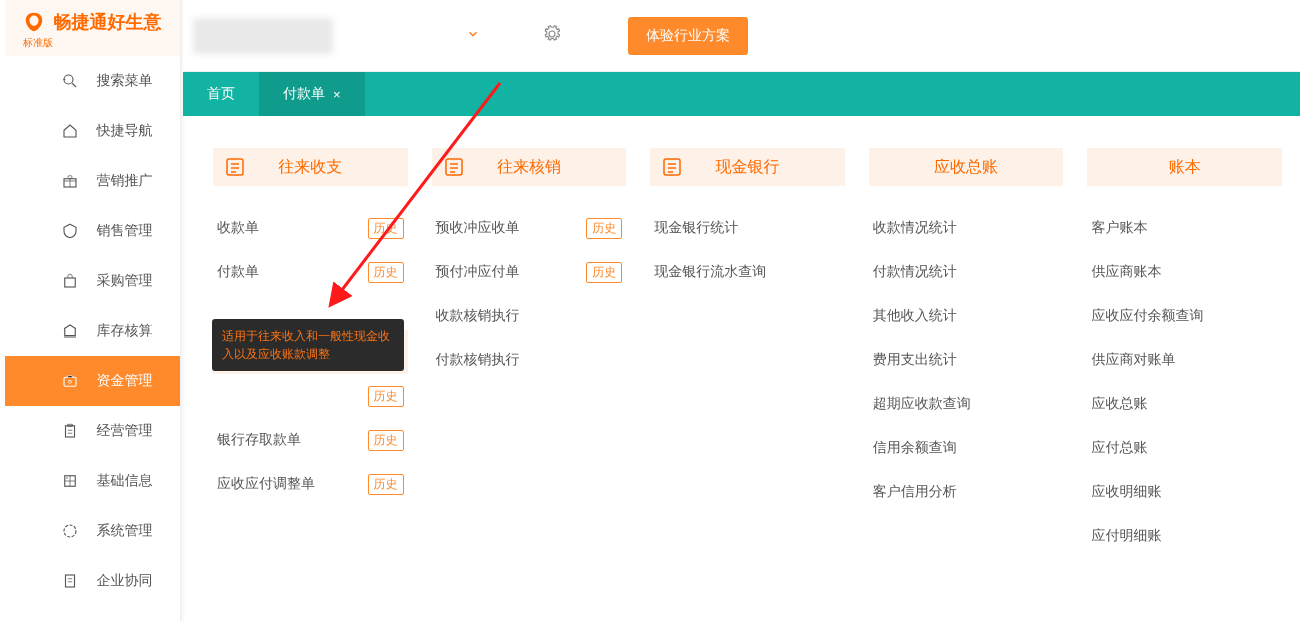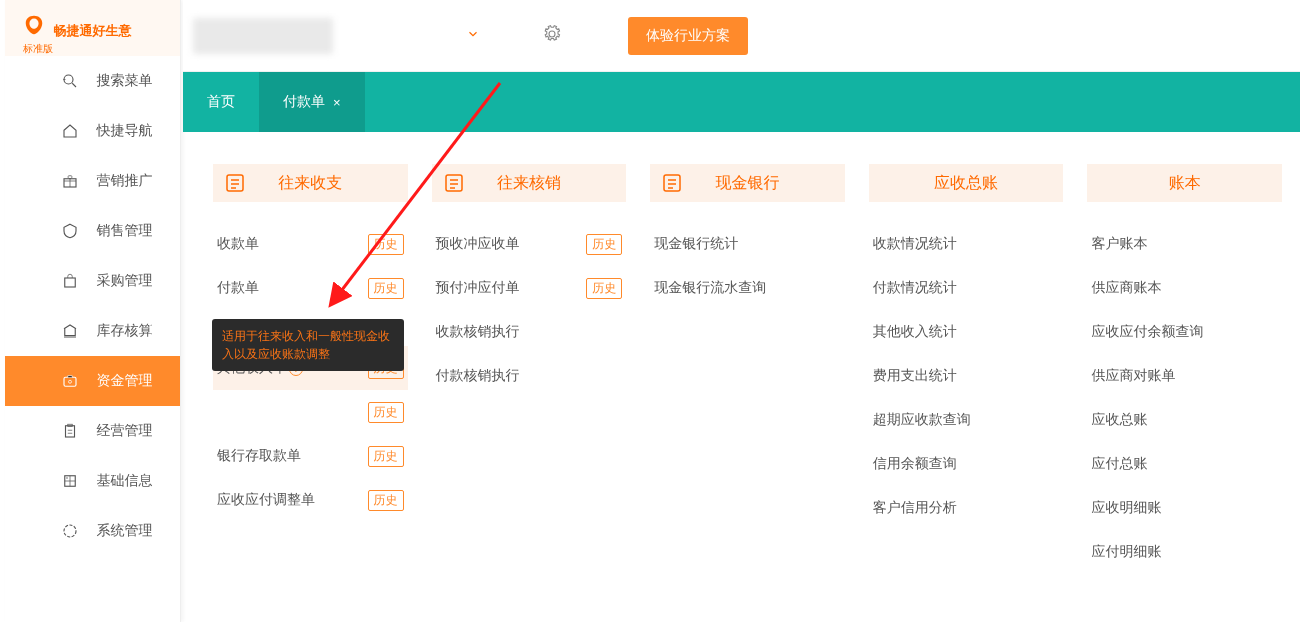--- a/index.html
+++ b/index.html
@@ -1,35 +1,35 @@
 <!DOCTYPE html>
 <html><head>
   <meta charset="utf-8">
   <style>
     * { margin: 0; padding: 0; box-sizing: border-box; font-family: "Microsoft YaHei", sans-serif; }
     body { width: 1300px; height: 622px; background: #fff; position: relative; overflow: hidden; }
 
     .sidebar { position: absolute; left: 5px; top: 0; width: 176px; height: 622px; background: #fff; border-right: 1px solid #eee; box-shadow: 2px 0 4px rgba(0,0,0,0.05); }
     .logo-area { height: 56px; padding: 10px 12px 0 18px; position: relative; background: #fff8f2; }
     .logo-icon { display: inline-block; width: 22px; height: 22px; vertical-align: middle; }
-    .logo-text { display: inline-block; vertical-align: middle; color: #ff6a00; font-size: 13px; font-weight: 600; margin-left: 4px; margin-top: 12px; }
+    .logo-text { display: inline-block; vertical-align: middle; color: #ff6a00; font-size: 18px; font-weight: 600; margin-left: 4px; }
     .logo-sub { color: #ff6a00; font-size: 10px; margin-top: 2px; }
 
     .side-item { height: 50px; display: flex; align-items: center; padding-left: 28px; cursor: pointer; color: #555; font-size: 14px; justify-content: center; }
     .side-item.active { background: #ff8a2b; color: #fff; }
     .side-item .sicon { width: 18px; height: 18px; margin-right: 18px; display: inline-flex; align-items: center; justify-content: center; }
 
     .main { position: absolute; left: 183px; top: 0; right: 0; bottom: 0; }
     .topbar { height: 72px; background: #fff; display: flex; align-items: center; padding-left: 10px; border-bottom: 1px solid #f0f0f0; gap: 43px; }
     .org-blur { width: 140px; height: 36px; background: #e9e9e9; filter: blur(3px); border-radius: 2px; }
     .chev { margin-left: 90px; color: #ff6a00; }
     .gear { margin-left: 20px; color: #888; }
     .orange-btn { margin-left: 24px; background: #ff8a2b; color: #fff; border: none; height: 38px; padding: 0 18px; border-radius: 3px; font-size: 14px; cursor: pointer; }
 
-    .tabstrip { height: 60px; background: #12b3a2; display: flex; align-items: stretch; }
+    .tabstrip { height: 44px; background: #12b3a2; display: flex; align-items: stretch; }
     .tab { display: flex; align-items: center; padding: 0 24px; color: #fff; font-size: 14px; cursor: pointer; }
     .tab.nested { background: #0f9c8d; }
     .tab .close-x { margin-left: 8px; font-size: 13px; }
 
     .panels { padding: 32px 18px 20px 30px; display: flex; gap: 24px; }
     .col { flex: 1; min-width: 0; }
     .col-head { height: 38px; background: #fdf1e8; display: flex; align-items: center; justify-content: center; color: #ff6a00; font-size: 16px; position: relative; }
     .col-head .hicon { position: absolute; left: 10px; width: 24px; height: 24px; }
     .col-list { padding-top: 20px; }
     .row { height: 44px; display: flex; align-items: center; justify-content: space-between; padding: 0 4px; font-size: 14px; color: #555; cursor: pointer; }
@@ -141,20 +141,30 @@
         </span>
         <span>基础信息</span>
       </div>
       <div class="side-item">
         <span class="sicon">
           <svg viewBox="0 0 24 24" width="18" height="18">
             <circle cx="12" cy="12" r="8" fill="none" stroke="currentColor" stroke-width="1.5" stroke-dasharray="4 2"></circle>
           </svg>
         </span>
         <span>系统管理</span>
+      </div>
+      <div class="side-item">
+        <span class="sicon">
+          <svg viewBox="0 0 24 24" width="18" height="18">
+            <rect x="6" y="4" width="12" height="16" fill="none" stroke="currentColor" stroke-width="1.5"></rect>
+            <line x1="9" y1="9" x2="15" y2="9" stroke="currentColor"></line>
+            <line x1="9" y1="13" x2="15" y2="13" stroke="currentColor"></line>
+          </svg>
+        </span>
+        <span>企业协同</span>
       </div>
     </div>
 </div>
 
 <div class="main">
   <div class="topbar">
     <div class="org-blur"></div>
     <span class="chev">
       <svg width="14" height="14" viewBox="0 0 24 24">
           <path fill="none" stroke="#ff6a00" stroke-width="2" d="M6 9l6 6 6-6"></path>

